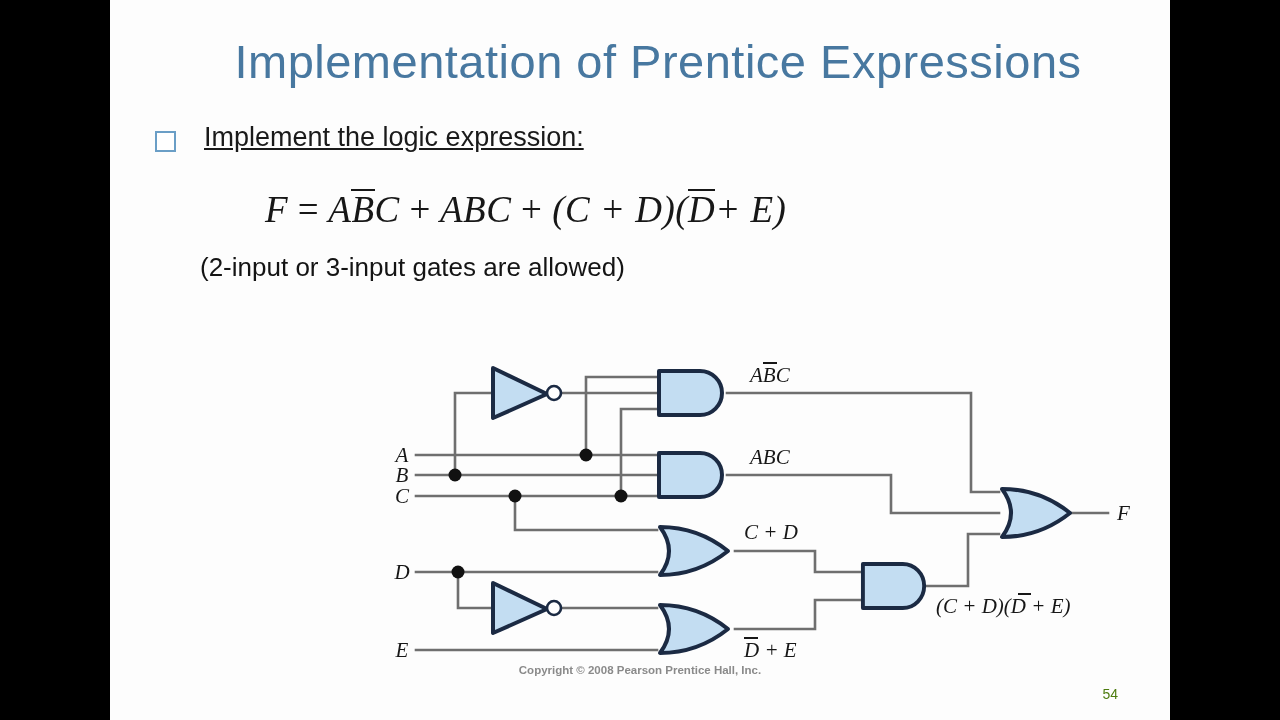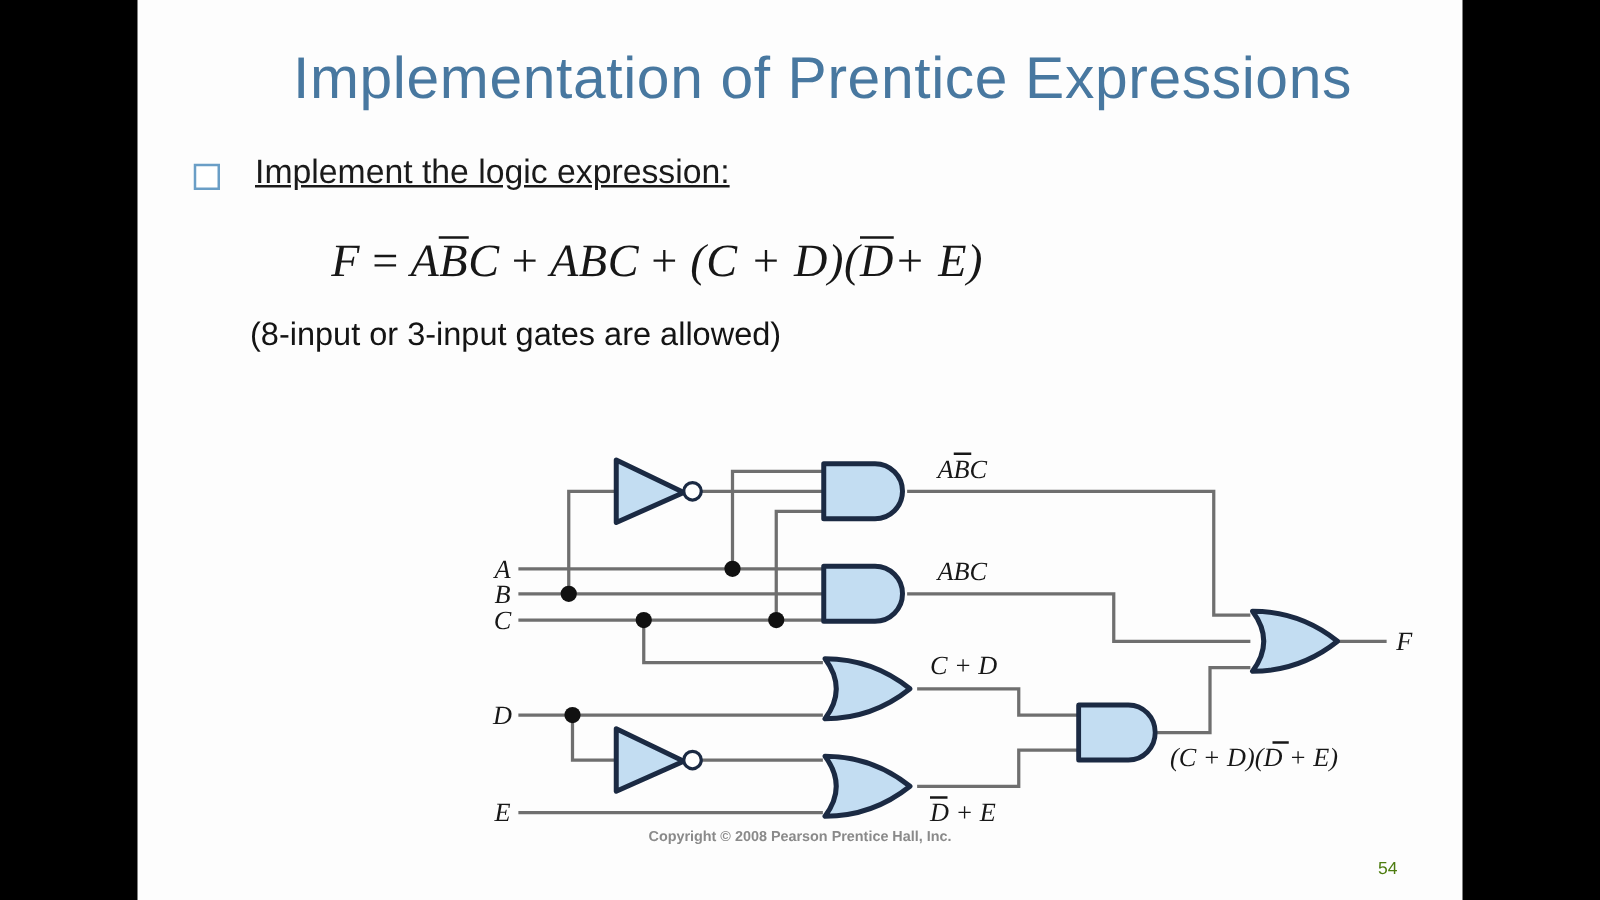--- a/index.html
+++ b/index.html
@@ -131,21 +131,21 @@
       <span>F</span>
       <span class="rom">=</span>
       <span>A</span><span class="ovl">B</span><span>C</span>
       <span class="rom">+</span>
       <span>ABC</span>
       <span class="rom">+</span>
       <span>(C + D)</span><span>(</span><span class="ovl">D</span><span>+ E)</span>
     </div>
 
     <div id="note-lines">
-      <div>(8-input or 3-input gates are allowed)</div>
+      <div>(2-input or 3-input gates are allowed)</div>
     </div>
 
     <svg id="circuit-wrap" viewBox="0 0 1060 720">
       <defs>
 
         <symbol id="sym-and" viewBox="0 0 72 50" preserveAspectRatio="none">
           <path d="M3,3 L44,3 A22,22 0 0 1 44,47 L3,47 Z" fill="#c3ddf2" stroke="#1b2a43" stroke-width="4" stroke-linejoin="round"></path>
         </symbol>
 
         <symbol id="sym-or" viewBox="0 0 76 54" preserveAspectRatio="none">

